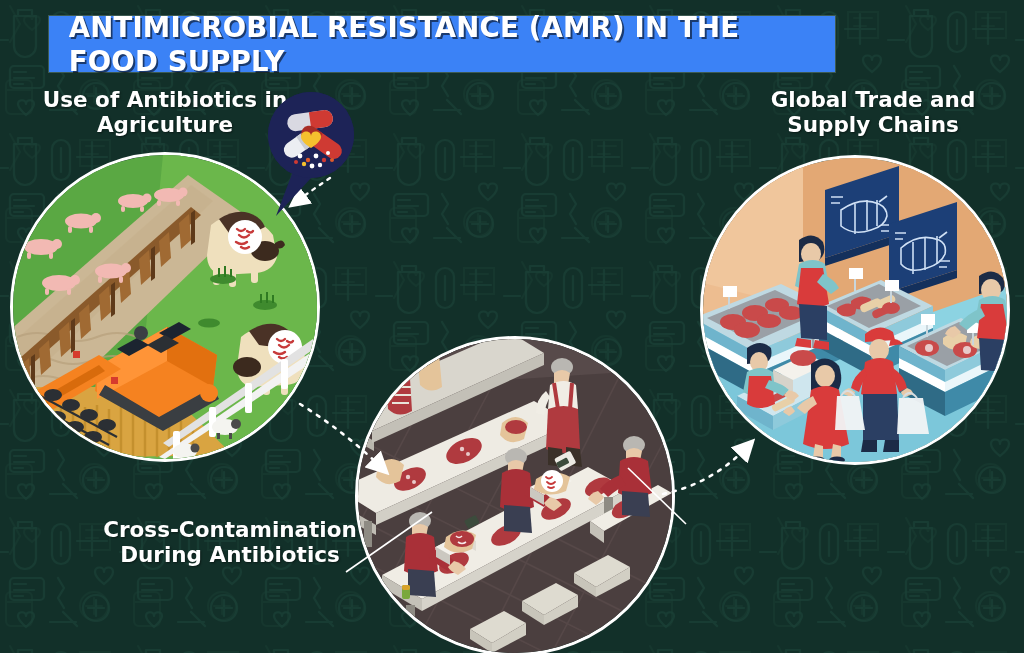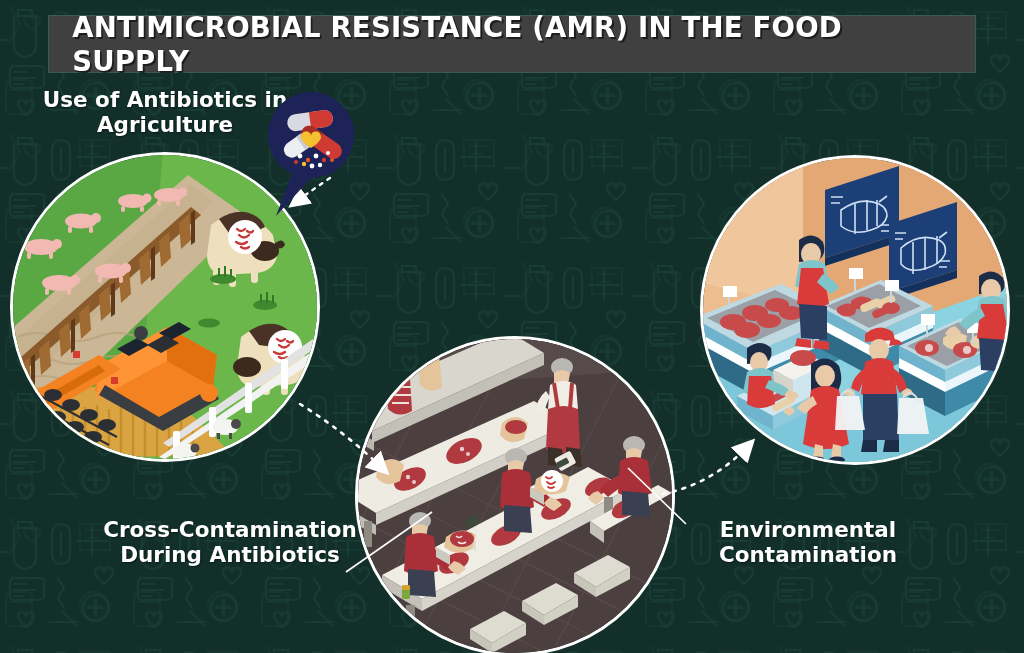--- a/index.html
+++ b/index.html
@@ -5,22 +5,22 @@
   html,body{margin:0;padding:0;}
   body{
     width:1024px;height:653px;overflow:hidden;
     background:#123029;
     font-family:"Liberation Sans", sans-serif;
     position:relative;
   }
   #stage{position:absolute;inset:0;width:1024px;height:653px;}
   .bgpat{position:absolute;inset:0;opacity:1;}
   .titlebar{
-    position:absolute;left:48px;top:15px;width:928px;height:58px;
-    background:#404040;border:1.5px solid #3c5a52;
+    position:absolute;left:48px;top:15px;width:788px;height:58px;
+    background:#3b82f6;border:1.5px solid #3c5a52;
     display:flex;align-items:center;justify-content:center;
     box-sizing:border-box;
   }
   .titlebar h1{
     margin:0;color:#fff;font-size:29px;font-weight:bold;
     letter-spacing:.2px;text-transform:uppercase;
     font-family:"DejaVu Sans", sans-serif;
     text-shadow:2px 2px 0 rgba(0,0,0,.55);
     transform:scaleX(.95);
   }
@@ -104,24 +104,24 @@
 
     <path d="M330 178 Q 312 190 296 202" stroke="#ffffff" stroke-width="2.4" fill="none" stroke-dasharray="3 6" stroke-linecap="round" marker-end="url(#ah)"></path>
 
     <path d="M346 572 L 432 512" stroke="#ffffff" stroke-width="1.6" fill="none"></path>
 
     <path d="M686 524 L 628 468" stroke="#ffffff" stroke-width="1.6" fill="none"></path>
   </svg>
 
   <div class="lbl" id="lbl-farm">Use of Antibiotics in
 Agriculture</div>
+  <div class="lbl" id="lbl-trade">Global Trade and
+Supply Chains</div>
   <div class="lbl" id="lbl-cross">Cross-Contamination
 During Antibiotics</div>
-  <div class="lbl" id="lbl-env">Environmental
-Contamination</div>
 
   <div class="circ" id="circle-farm">
     <svg width="304" height="304" viewBox="0 0 304 304">
 
       <rect width="304" height="304" fill="#5aa843"></rect>
 
       <path d="M150 0 L304 0 L304 304 L120 304 Z" fill="#6bb74b"></path>
 
       <path d="M-20 190 L175 20 L235 62 L40 250 Z" fill="#cbb795"></path>
       <path d="M-20 205 L178 30 L200 46 L10 230 Z" fill="#c4ae8a" opacity=".55"></path>

